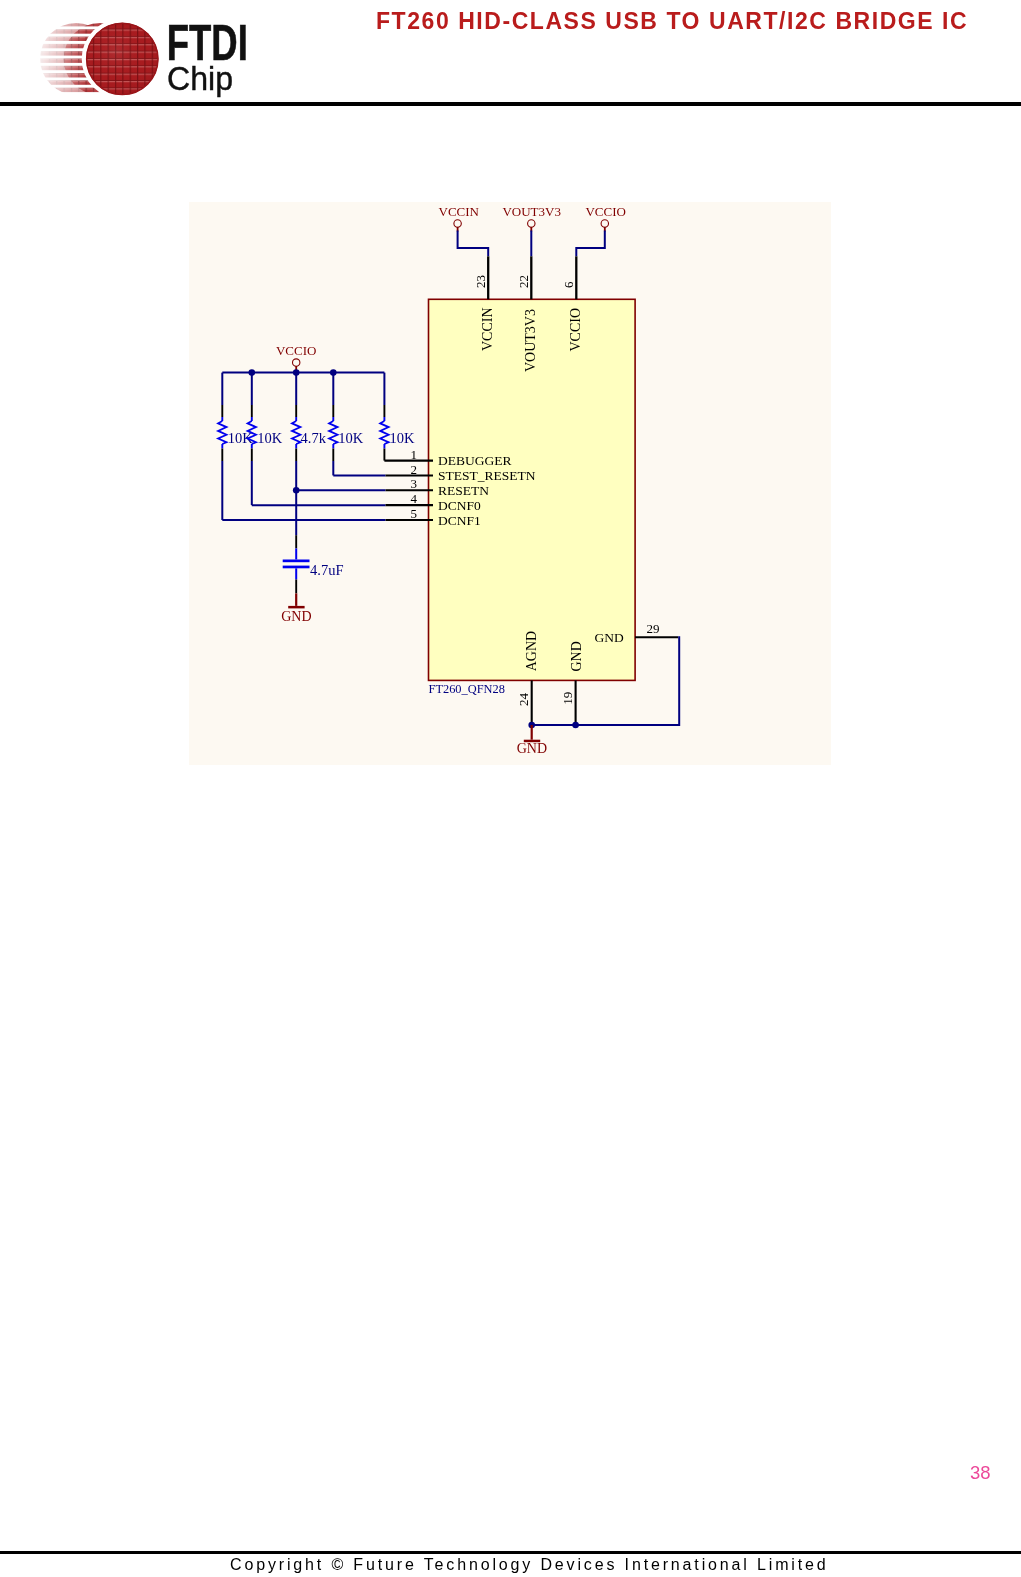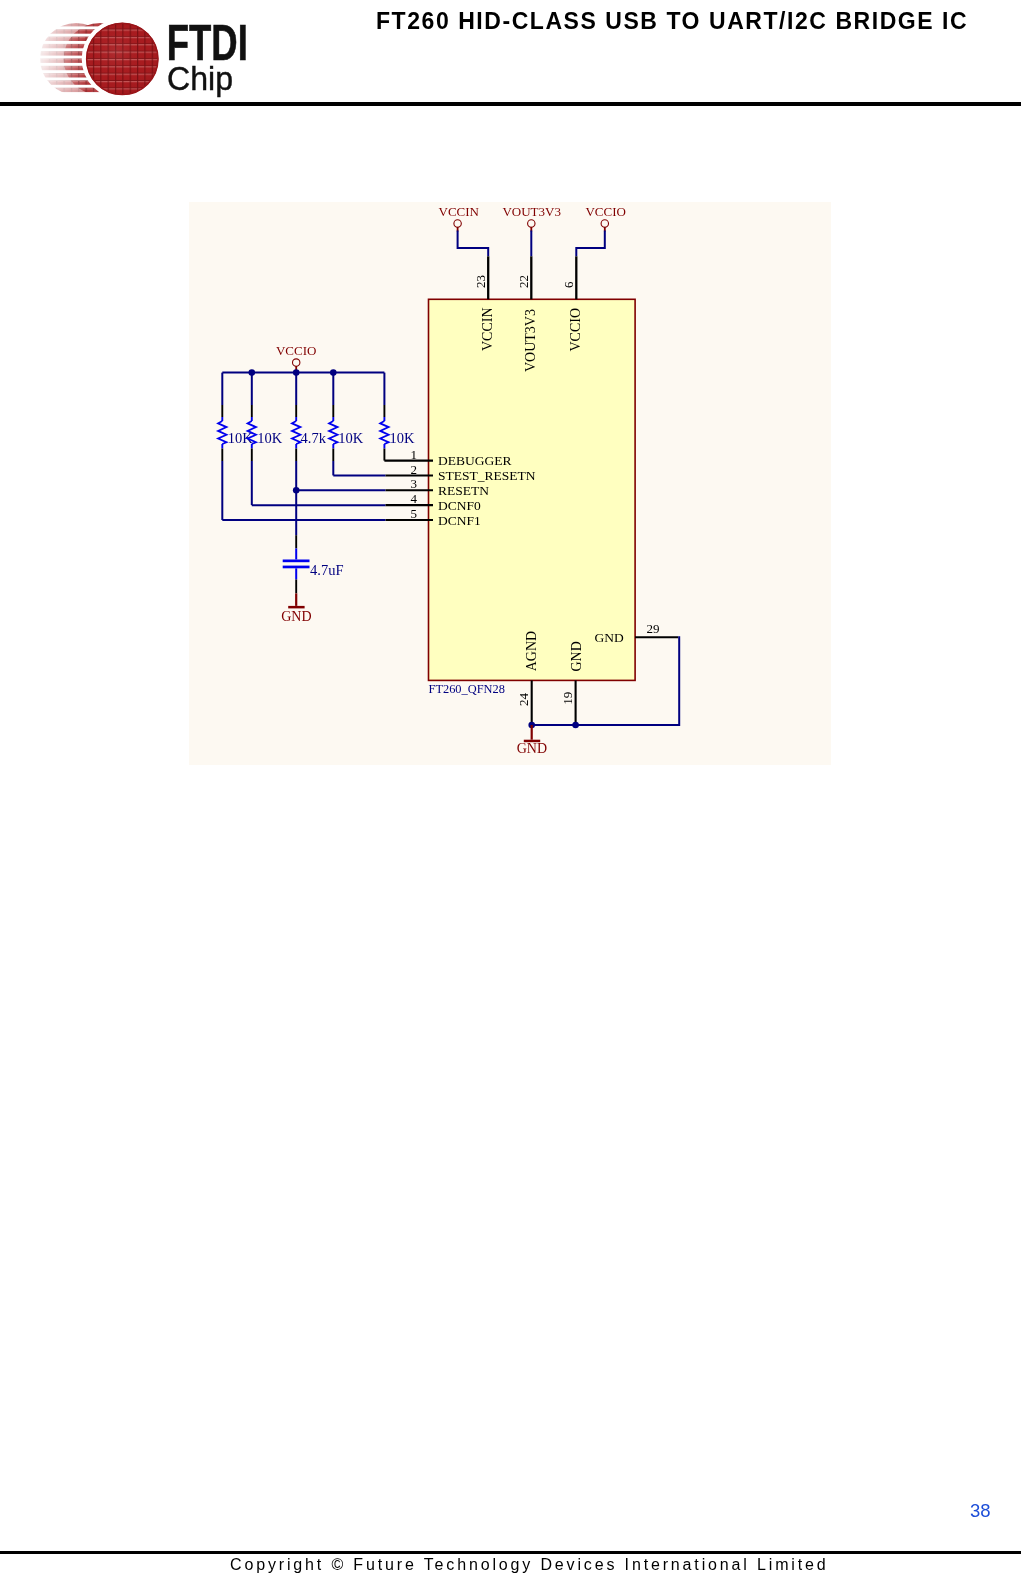--- a/index.html
+++ b/index.html
@@ -2,21 +2,21 @@
 <html><head>
 <meta charset="utf-8">
 <style>
   html,body{margin:0;padding:0;background:#ffffff;}
   body{width:1021px;height:1577px;position:relative;font-family:"Liberation Sans",sans-serif;}
   .abs{position:absolute;}
 </style>
 </head>
 <body>
 
-<div class="abs" style="left:376px;top:8px;font-weight:bold;font-size:23px;color:#000000;letter-spacing:1.55px;white-space:nowrap;">FT260 HID-CLASS USB TO UART/I2C BRIDGE IC</div>
+<div class="abs" style="left:376px;top:8px;font-weight:bold;font-size:23px;color:#b91c1c;letter-spacing:1.55px;white-space:nowrap;">FT260 HID-CLASS USB TO UART/I2C BRIDGE IC</div>
 
 <svg class="abs" style="left:0;top:0;" width="260" height="102" viewBox="0 0 260 102">
   <defs>
     <linearGradient id="ghostFade" gradientUnits="userSpaceOnUse" x1="36" y1="0" x2="86" y2="0">
       <stop offset="0" stop-color="#ffffff" stop-opacity="0.92"></stop>
       <stop offset="0.4" stop-color="#ffffff" stop-opacity="0.55"></stop>
       <stop offset="1" stop-color="#ffffff" stop-opacity="0.08"></stop>
     </linearGradient>
     <pattern id="waferGrid" width="7.35" height="7.35" patternUnits="userSpaceOnUse" x="122.3" y="58.9">
       <rect width="7.35" height="7.35" fill="#a81b1f"></rect>
@@ -260,13 +260,13 @@
   <line x1="531.7" y1="725" x2="531.7" y2="739.7" stroke="#800000" stroke-width="2.2"></line>
   <rect x="523.8" y="739.7" width="16.4" height="2.5" fill="#800000"></rect>
 
   <text x="531.9" y="753.2" font-size="14" fill="#800000" text-anchor="middle">GND</text>
 </svg>
 
 <div class="abs" style="left:0;top:1551px;width:1021px;height:3.4px;background:#000;"></div>
 
 <div class="abs" style="left:230px;top:1556px;font-size:16px;color:#000;letter-spacing:2.85px;white-space:nowrap;">Copyright © Future Technology Devices International Limited</div>
 
-<div class="abs" style="left:970px;top:1500px;font-size:18.5px;color:#1d4ed8;">38</div>
+<div class="abs" style="left:970px;top:1462px;font-size:18.5px;color:#ec4899;">38</div>
 
 </body></html>

